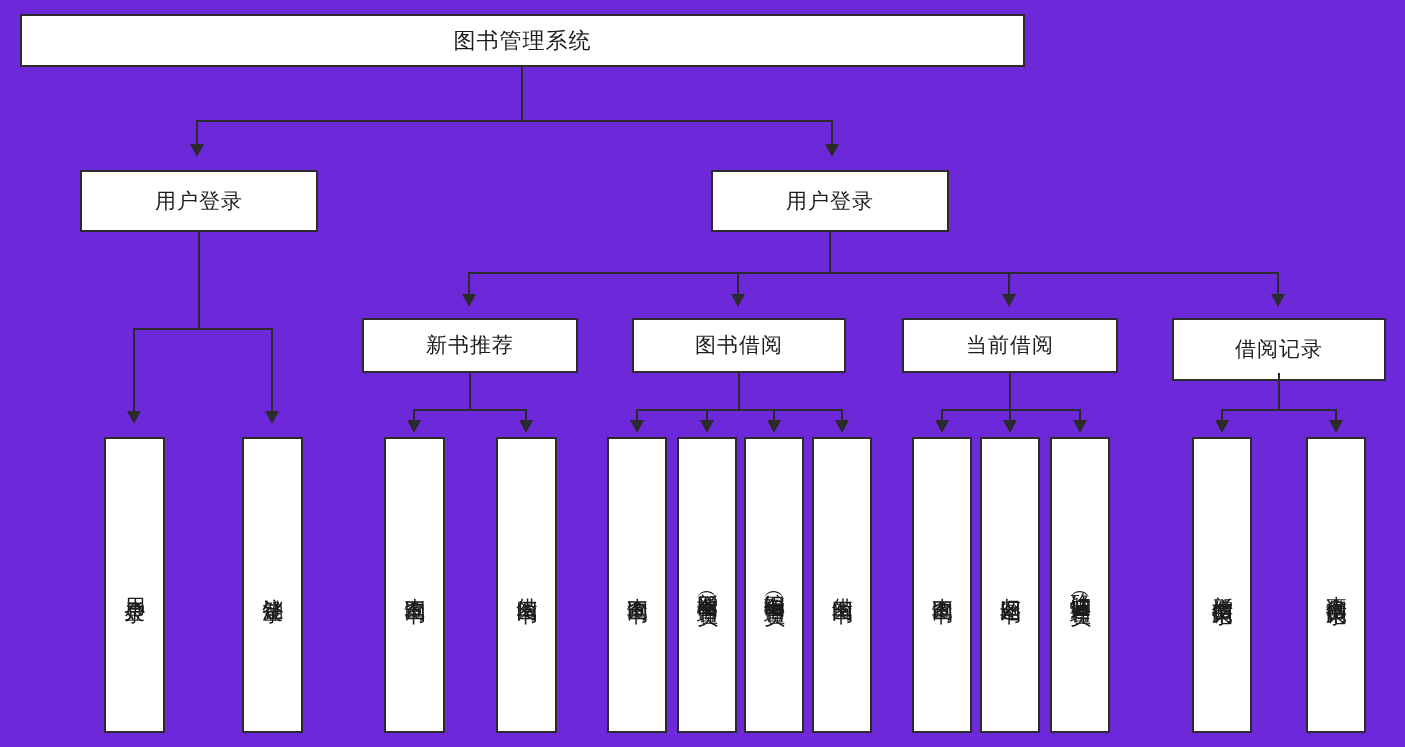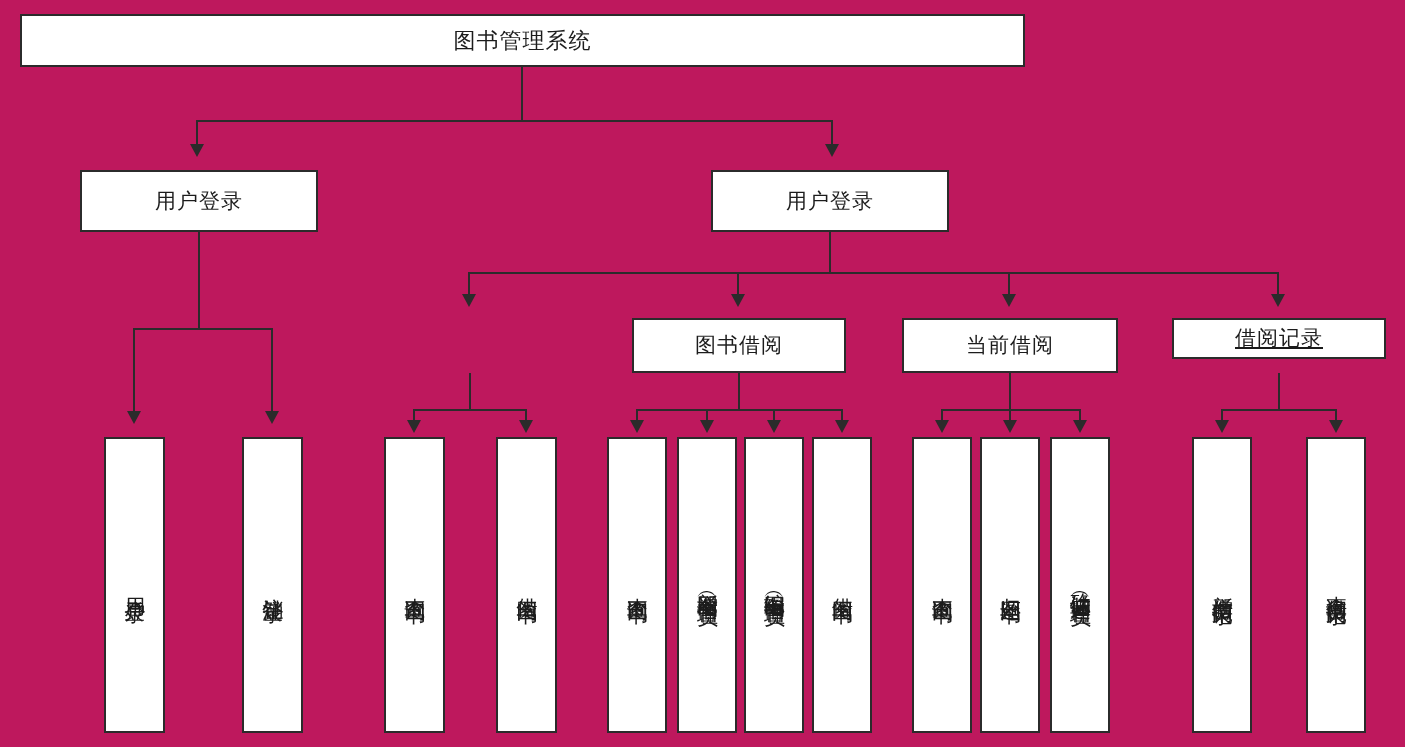--- a/index.html
+++ b/index.html
@@ -5,21 +5,21 @@
 <style>
   html,body{margin:0;padding:0;background:#ffffff;}
   body{
     font-family:"DejaVu Sans","Liberation Sans",sans-serif;
     color:#1a1a1a;
   }
   #diagram{
     position:relative;
     width:1405px;
     height:747px;
-    background:#be185d;
+    background:#6d28d9;
     overflow:hidden;
   }
   
   .node{
     position:absolute;
     box-sizing:border-box;
     border:2px solid #2b2b2b;
     background:#ffffff;
     display:flex;
     align-items:center;
@@ -108,27 +108,30 @@
   <div class="seg hline" style="left:468px;top:272px;width:811px;"></div>
   <div class="seg vline" style="left:468px;top:272px;height:22px;"></div>
   <div class="seg vline" style="left:737px;top:272px;height:22px;"></div>
   <div class="seg vline" style="left:1008px;top:272px;height:22px;"></div>
   <div class="seg vline" style="left:1277px;top:272px;height:22px;"></div>
   <div class="arrow" style="left:462px;top:294px;"></div>
   <div class="arrow" style="left:731px;top:294px;"></div>
   <div class="arrow" style="left:1002px;top:294px;"></div>
   <div class="arrow" style="left:1271px;top:294px;"></div>
 
+  <div class="node" style="left:362px;top:318px;width:216px;height:55px;">
+    <span class="label">新书推荐</span>
+  </div>
   <div class="node" style="left:902px;top:318px;width:216px;height:55px;">
     <span class="label">当前借阅</span>
   </div>
   <div class="node" style="left:632px;top:318px;width:214px;height:55px;">
     <span class="label">图书借阅</span>
   </div>
-  <div class="node" style="left:1172px;top:318px;width:214px;height:41px;text-decoration:underline;">
+  <div class="node" style="left:1172px;top:318px;width:214px;height:63px;">
     <span class="label">借阅记录</span>
   </div>
 
   <div class="seg vline" style="left:469px;top:373px;height:36px;"></div>
   <div class="seg hline" style="left:413px;top:409px;width:114px;"></div>
   <div class="seg vline" style="left:413px;top:409px;height:11px;"></div>
   <div class="seg vline" style="left:525px;top:409px;height:11px;"></div>
   <div class="arrow" style="left:407px;top:420px;"></div>
   <div class="arrow" style="left:519px;top:420px;"></div>
 

